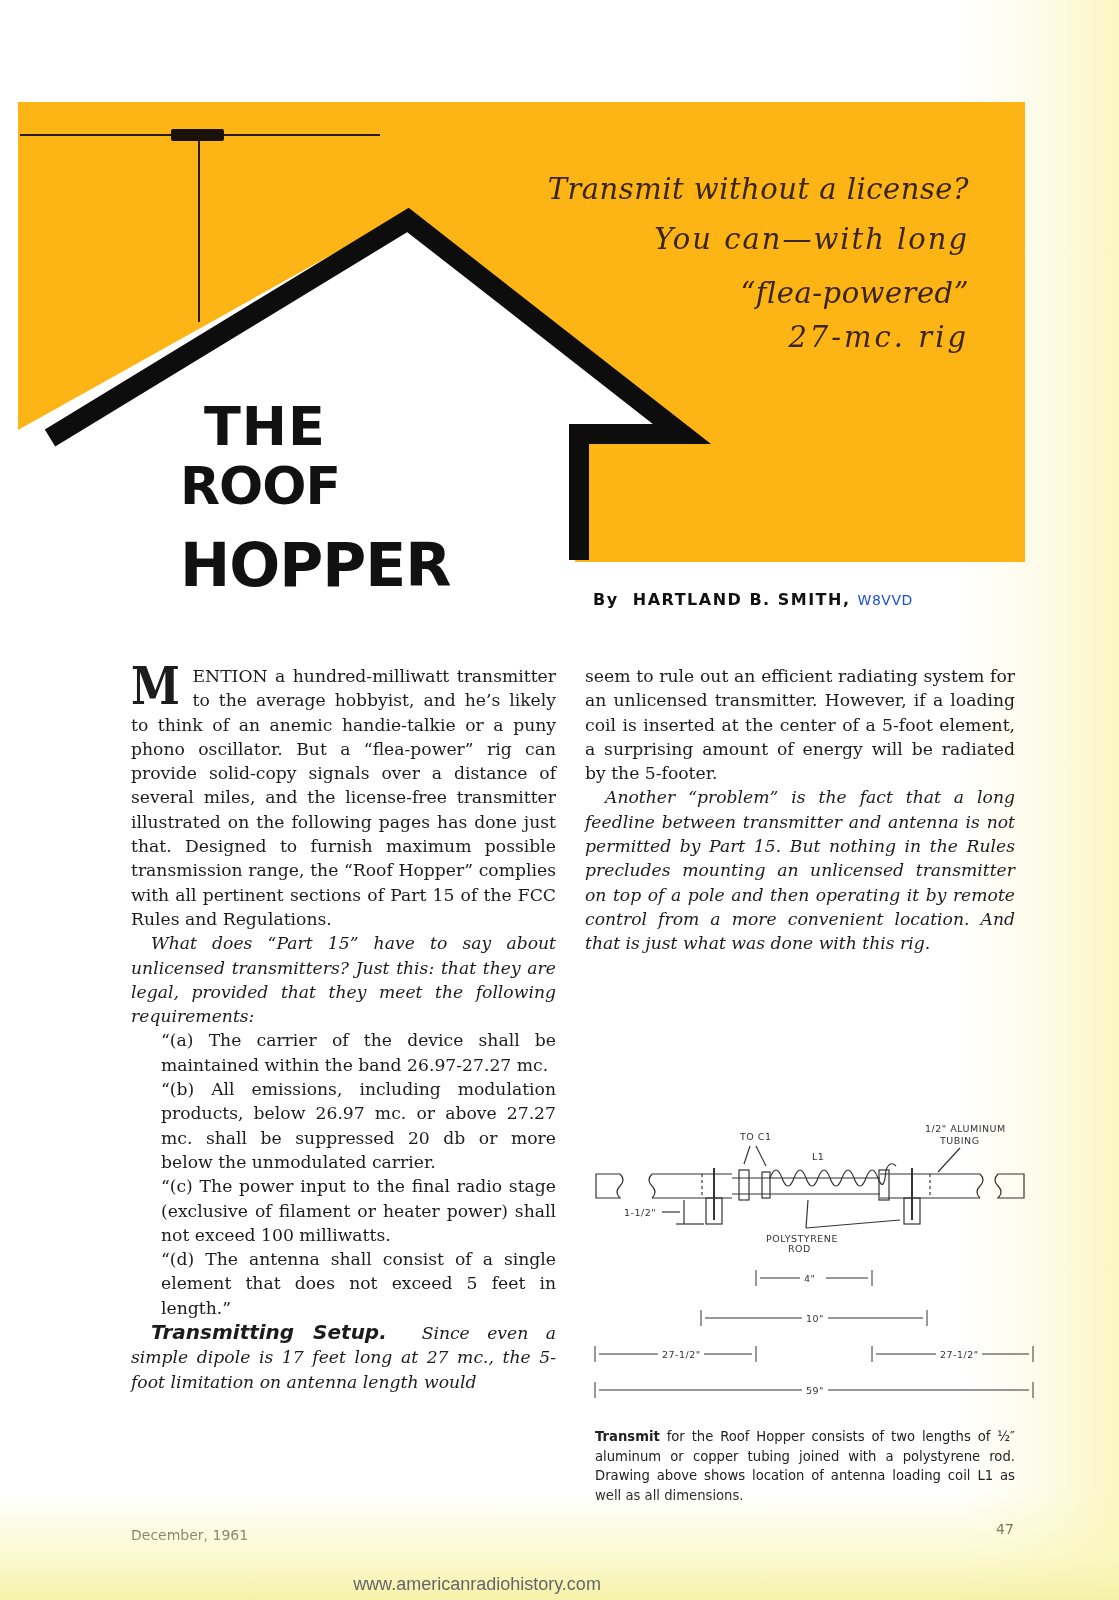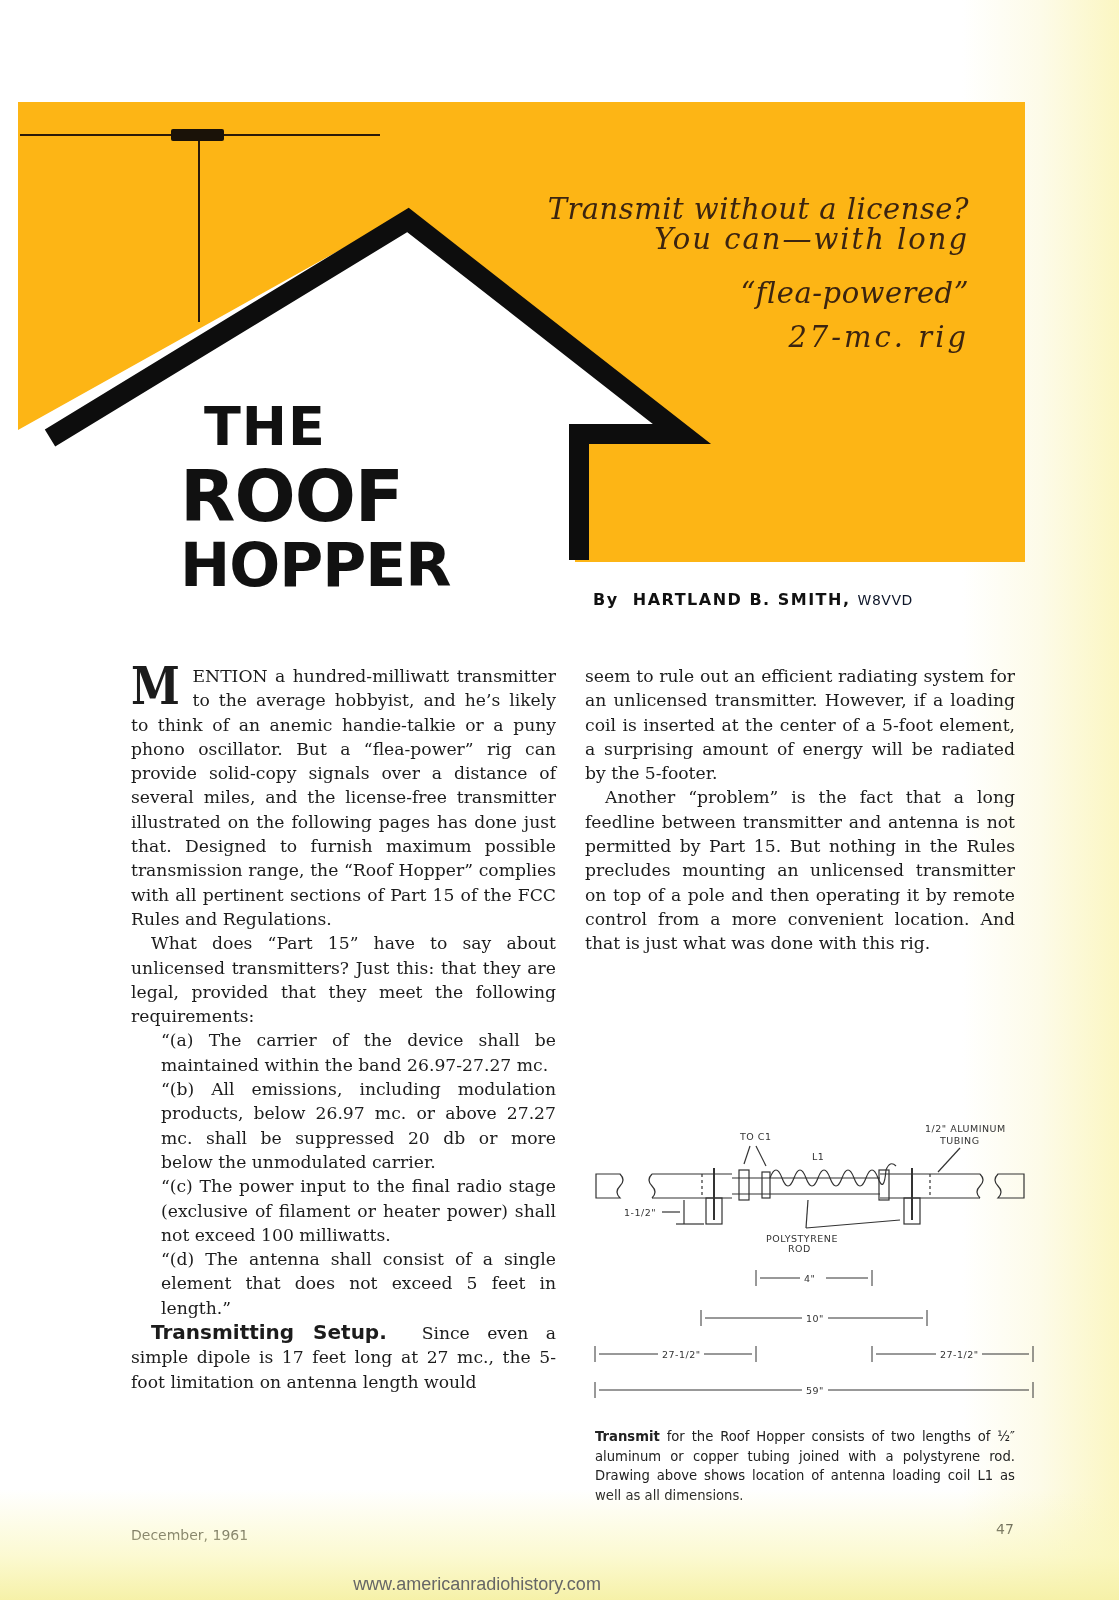--- a/index.html
+++ b/index.html
@@ -13,47 +13,47 @@
     position: absolute; left: 0; right: 0; bottom: 0; height: 110px;
     background: linear-gradient(to bottom, rgba(255,255,255,0) 0%, rgba(250,247,190,0.7) 60%, #f6f1a8 100%);
     pointer-events: none;
   }
   #header-art { position: absolute; left: 0; top: 0; width: 1119px; height: 640px; }
   .tagline {
     position: absolute; right: 150px; text-align: right;
     font-family: "DejaVu Serif", serif; font-style: italic;
     font-size: 29px; color: #3b2410; letter-spacing: 0.5px;
   }
-  .tagline.l1 { top: 172px; margin-top: 20px; }
+  .tagline.l1 { top: 172px; }
   .tagline.l2 { top: 222px; letter-spacing: 2px; }
   .tagline.l3 { top: 276px; }
   .tagline.l4 { top: 320px; letter-spacing: 3px; }
   .title {
     position: absolute; left: 180px;
     font-family: "DejaVu Sans", sans-serif; font-weight: bold;
     color: #111; line-height: 1; letter-spacing: -1px;
   }
   .title.t1 { top: 400px; font-size: 54px; letter-spacing: 1px; margin-left: 24px; }
-  .title.t2 { top: 460px; font-size: 72px; }
+  .title.t2 { top: 460px; font-size: 52px; }
   .title.t3 { top: 535px; font-size: 60px; text-align: center; }
   .byline {
     position: absolute; left: 593px; top: 590px;
     font-family: "DejaVu Sans", sans-serif; font-size: 16px; font-weight: bold;
     letter-spacing: 1.5px; color: #111;
   }
-  .byline .call { font-weight: normal; color: #0f172a; font-size: 14px; letter-spacing: 0.5px; }
+  .byline .call { font-weight: normal; color: #1d4ed8; font-size: 14px; letter-spacing: 0.5px; }
   .col {
     position: absolute; top: 664px; width: 430px;
     font-family: "DejaVu Serif", serif; font-size: 17.2px; line-height: 24.3px;
     text-align: justify; color: #1c1c1c;
   }
   .col p { margin: 0; }
   .col.left { left: 131px; width: 425px; }
   .col.right { left: 585px; width: 430px; }
-  .indent { text-indent: 20px; }
+  .indent { text-indent: 20px; font-style: italic; }
   .quote { padding-left: 30px; text-indent: 0; }
   .dropcap {
     float: left; font-size: 52px; line-height: 40px; font-weight: bold;
     margin: 2px 4px 0 0; font-family: "DejaVu Serif", serif; transform: scaleX(0.85); transform-origin: left;
   }
   .runin { font-family: "DejaVu Sans", sans-serif; font-weight: bold; font-size: 20px; }
   #diagram { position: absolute; left: 580px; top: 1120px; width: 460px; height: 280px; }
   .caption {
     position: absolute; left: 595px; top: 1427px; width: 420px;
     font-family: "DejaVu Sans", sans-serif; font-size: 13.2px; line-height: 19.5px;

